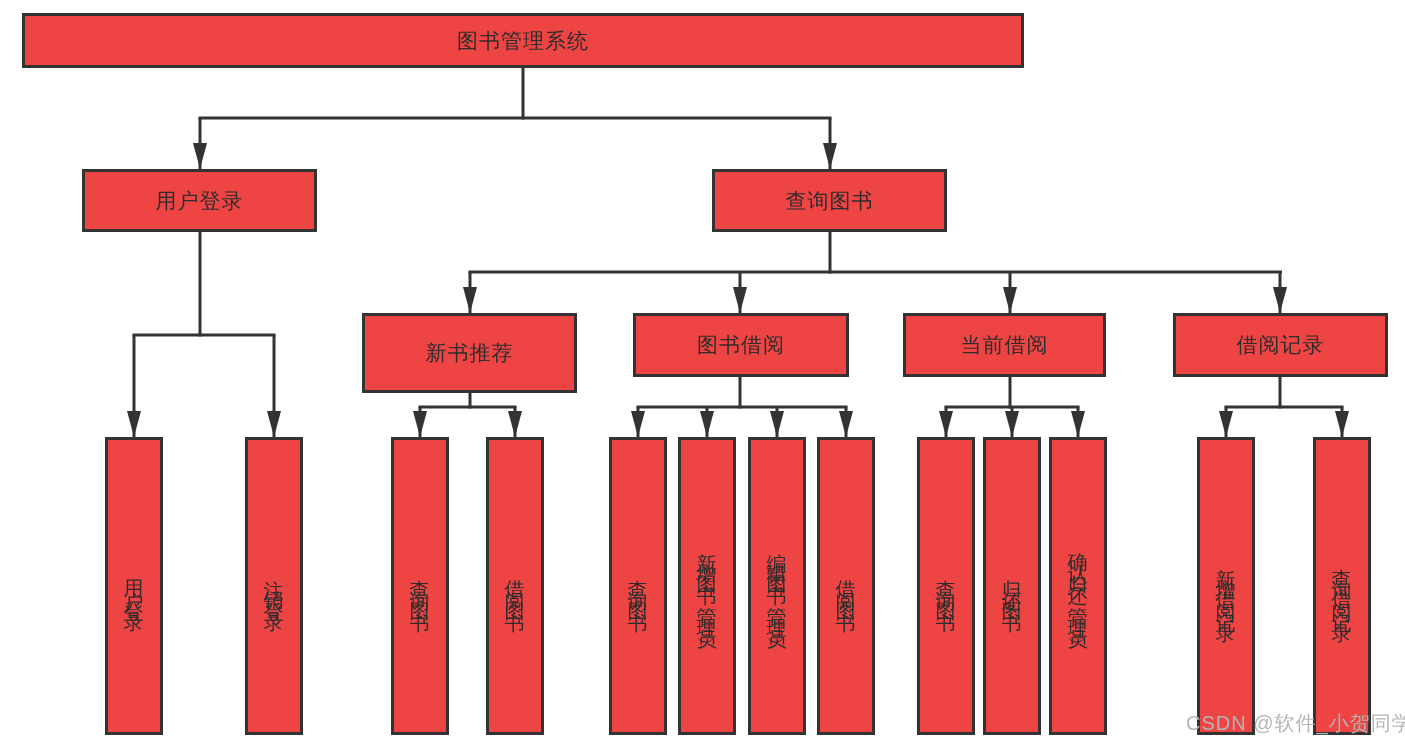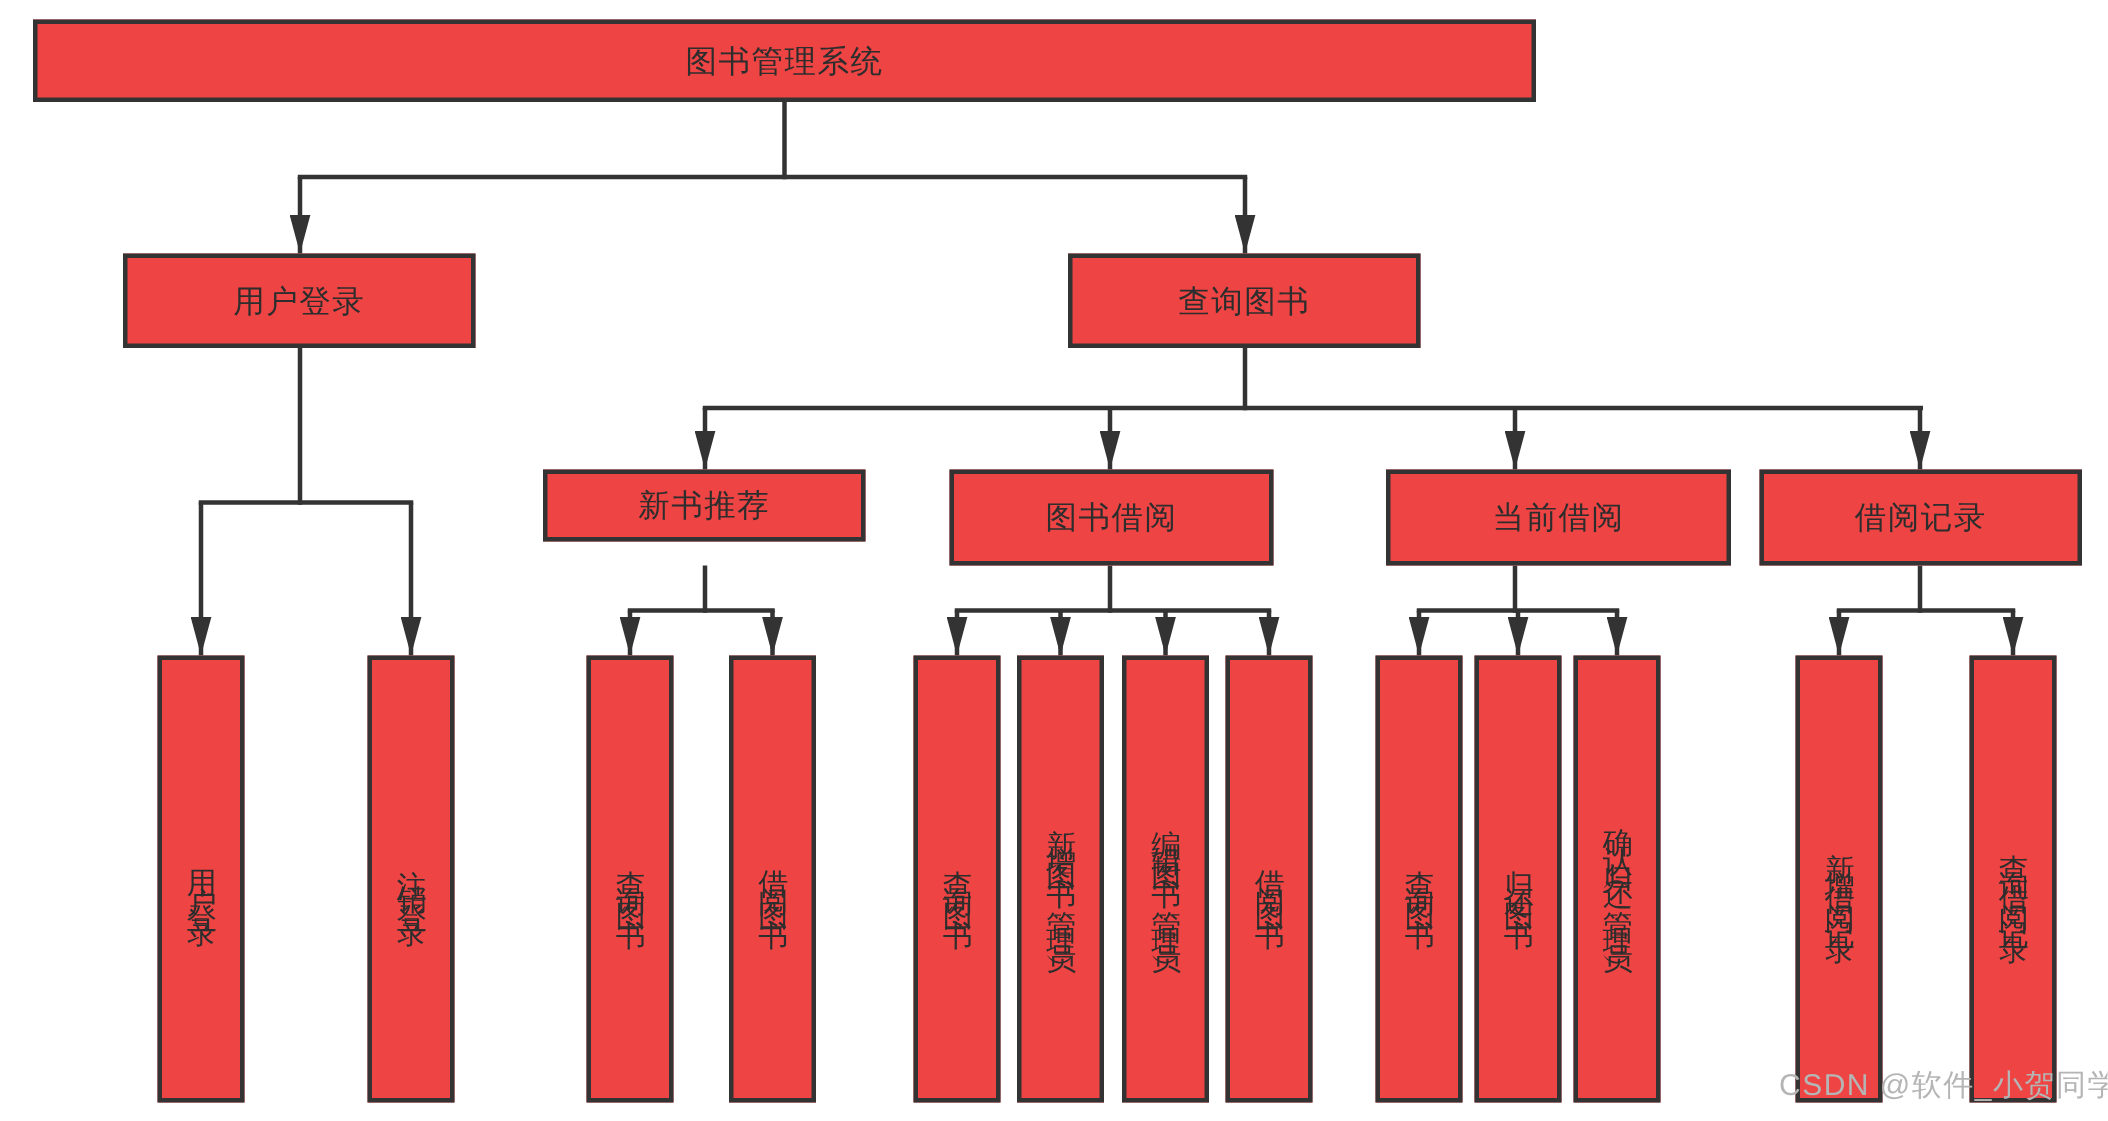--- a/index.html
+++ b/index.html
@@ -83,27 +83,27 @@
   <span>图书管理系统</span>
 </div>
 
 <div class="node h" style="left:82px;top:169px;width:235px;height:63px">
   <span>用户登录</span>
 </div>
 <div class="node h" style="left:712px;top:169px;width:235px;height:63px">
   <span>查询图书</span>
 </div>
 
-<div class="node h" style="left:362px;top:313px;width:215px;height:48px">
+<div class="node h" style="left:362px;top:313px;width:215px;height:80px">
   <span>新书推荐</span>
 </div>
 <div class="node h" style="left:633px;top:313px;width:216px;height:64px">
   <span>图书借阅</span>
 </div>
-<div class="node h" style="left:924px;top:313px;width:230px;height:64px">
+<div class="node h" style="left:903px;top:313px;width:203px;height:64px">
   <span>当前借阅</span>
 </div>
 <div class="node h" style="left:1173px;top:313px;width:215px;height:64px">
   <span>借阅记录</span>
 </div>
 
 <div class="node v" style="left:105px;top:437px;width:58px;height:298px">
   <span>用户登录</span>
 </div>
 <div class="node v" style="left:245px;top:437px;width:58px;height:298px">

